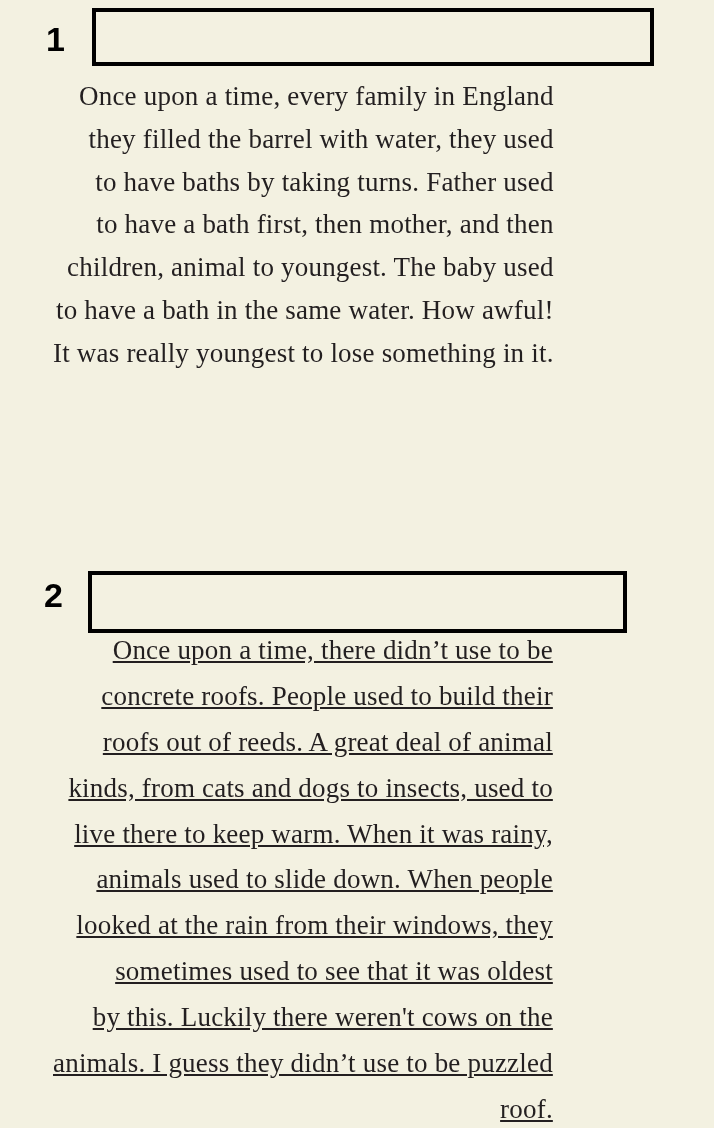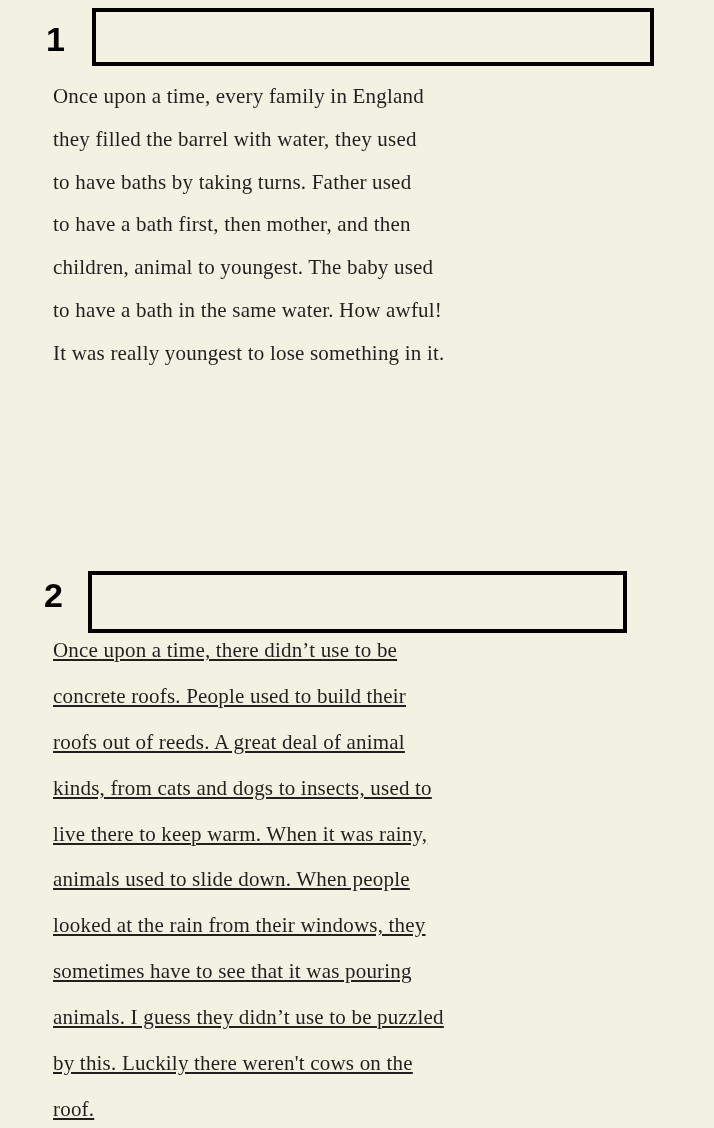--- a/index.html
+++ b/index.html
@@ -21,23 +21,24 @@
   .box {
     position: absolute;
     border: 4px solid #000;
     box-sizing: border-box;
     background: transparent;
   }
   .para {
     position: absolute;
     left: 53px;
     margin: 0;
-    font-size: 21px;
+    font-size: 27px;
     letter-spacing: 0.2px;
     white-space: nowrap;
+    text-align: right;
   }
   .para .line { display: block; }
   #p1 { top: 76px; }
   #p1 .line { height: 42.8px; line-height: 40px; }
   #p2 { top: 630px; }
   #p2 .line { height: 45.9px; line-height: 40px; text-decoration: underline; }
 </style>
 </head>
 <body>
 
@@ -56,17 +57,17 @@
 <div class="num" style="left:44px; top:578px;">2</div>
 <div class="box" style="left:88px; top:571px; width:539px; height:62px;"></div>
 <div class="para" id="p2">
   <span class="line">Once upon a time, there didn’t use to be</span>
   <span class="line">concrete roofs. People used to build their</span>
   <span class="line">roofs out of reeds. A great deal of animal</span>
   <span class="line">kinds, from cats and dogs to insects, used to</span>
   <span class="line">live there to keep warm. When it was rainy,</span>
   <span class="line">animals used to slide down. When people</span>
   <span class="line">looked at the rain from their windows, they</span>
-  <span class="line">sometimes have to see that it was pouring</span>
+  <span class="line">sometimes used to see that it was oldest</span>
+  <span class="line">by this. Luckily there weren't cows on the</span>
   <span class="line">animals. I guess they didn’t use to be puzzled</span>
-  <span class="line">by this. Luckily there weren't cows on the</span>
   <span class="line">roof.</span>
 </div>
 
 </body></html>

